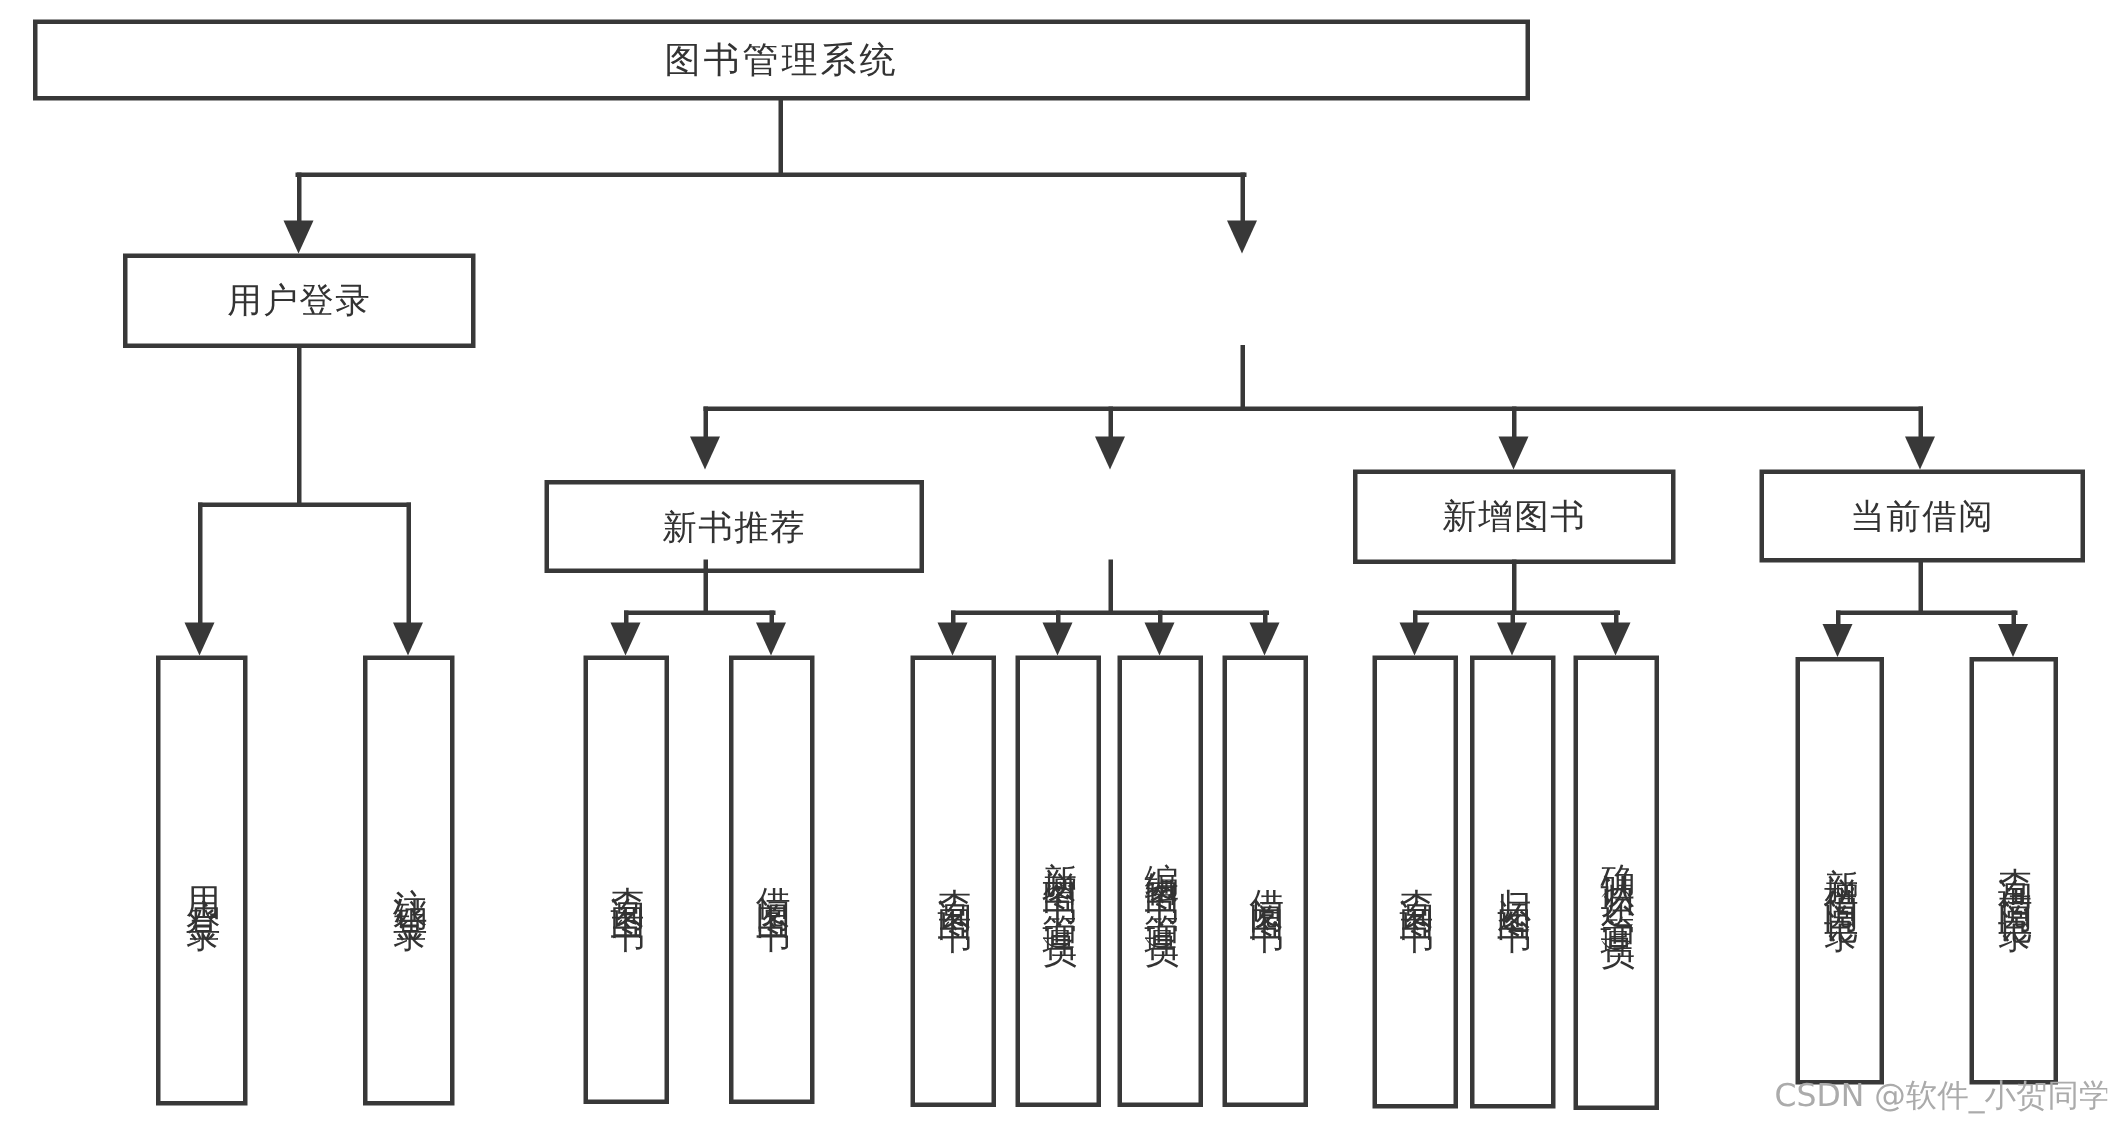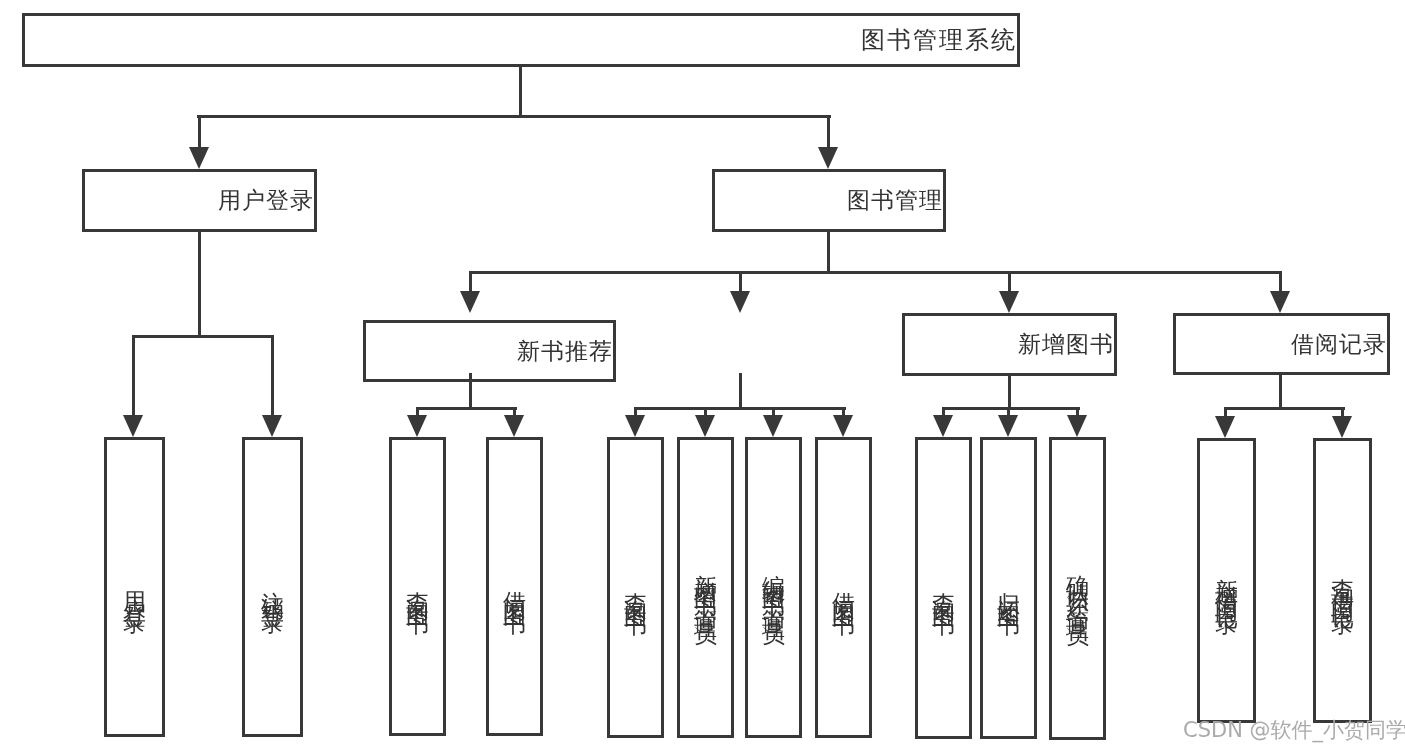--- a/index.html
+++ b/index.html
@@ -21,21 +21,21 @@
   .box {
     position: absolute;
     background: #fff;
     border: 3px solid var(--line);
     display: flex;
     align-items: center;
     justify-content: center;
     color: var(--text);
     text-align: center;
   }
-  .hbox { font-size: 23px; letter-spacing: 1px; justify-content: flex-end; }
+  .hbox { font-size: 23px; letter-spacing: 1px; }
   .title-box { font-size: 24px; letter-spacing: 2px; }
   .vbox {
     writing-mode: vertical-rl;
     text-orientation: mixed;
     font-size: 23px;
     letter-spacing: 7px;
     line-height: 1;
   }
   .line { position: absolute; background: var(--line); }
   .vl { width: 3px; }
@@ -63,35 +63,32 @@
 <div class="stage">
 
   <div class="box hbox title-box" style="left:22px;top:13px;width:998px;height:54px">
     <span>图书管理系统</span>
   </div>
 
   <div class="box hbox" style="left:82px;top:169px;width:235px;height:63px">
     <span>用户登录</span>
   </div>
 
-  <div class="box hbox" style="left:712px;top:169px;width:234px;height:63px">
-    <span>图书管理</span>
-  </div>
 
   <div class="box hbox" style="left:363px;top:320px;width:253px;height:62px">
     <span>新书推荐</span>
   </div>
 
 
   <div class="box hbox" style="left:902px;top:313px;width:215px;height:63px">
     <span>新增图书</span>
   </div>
 
   <div class="box hbox" style="left:1173px;top:313px;width:217px;height:62px">
-    <span>借阅记录</span>
+    <span>当前借阅</span>
   </div>
 
   <div class="box vbox" style="left:104px;top:437px;width:61px;height:300px">
     <span>用户登录</span>
   </div>
   <div class="box vbox" style="left:242px;top:437px;width:61px;height:300px">
     <span>注销登录</span>
   </div>
 
   <div class="box vbox" style="left:389px;top:437px;width:57px;height:299px">

